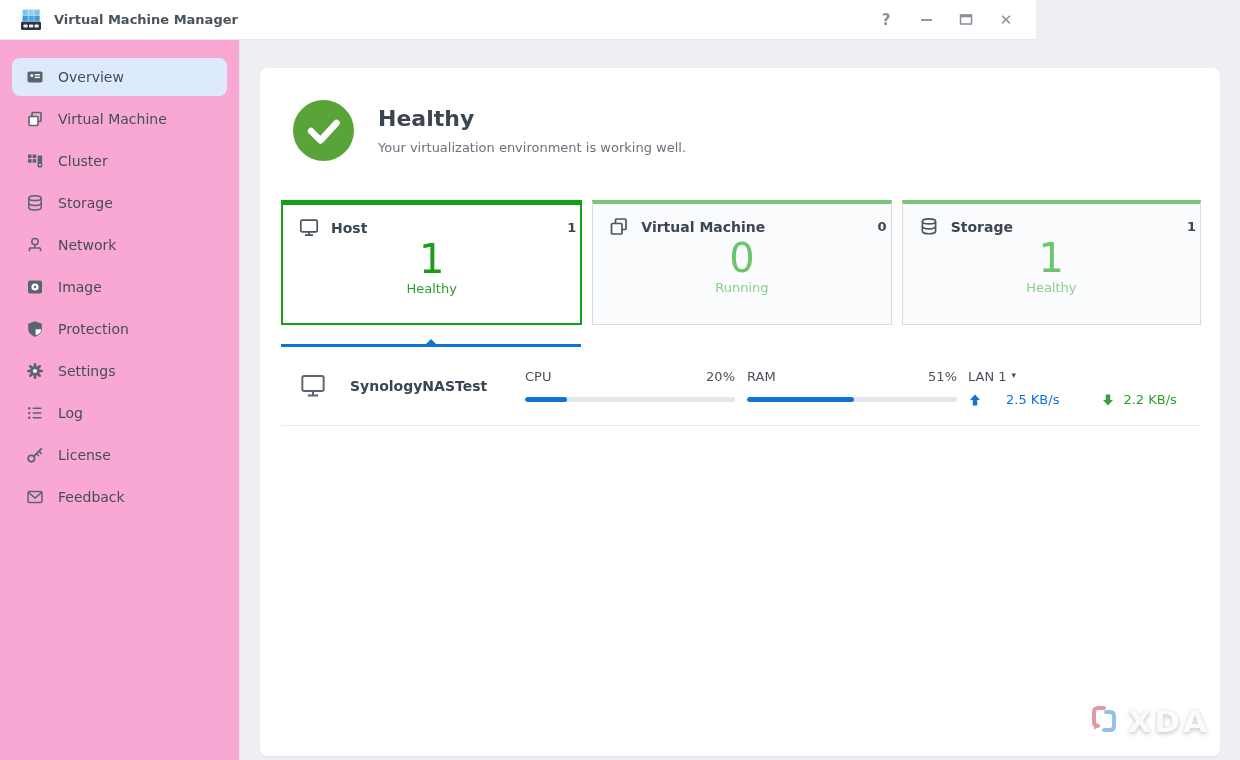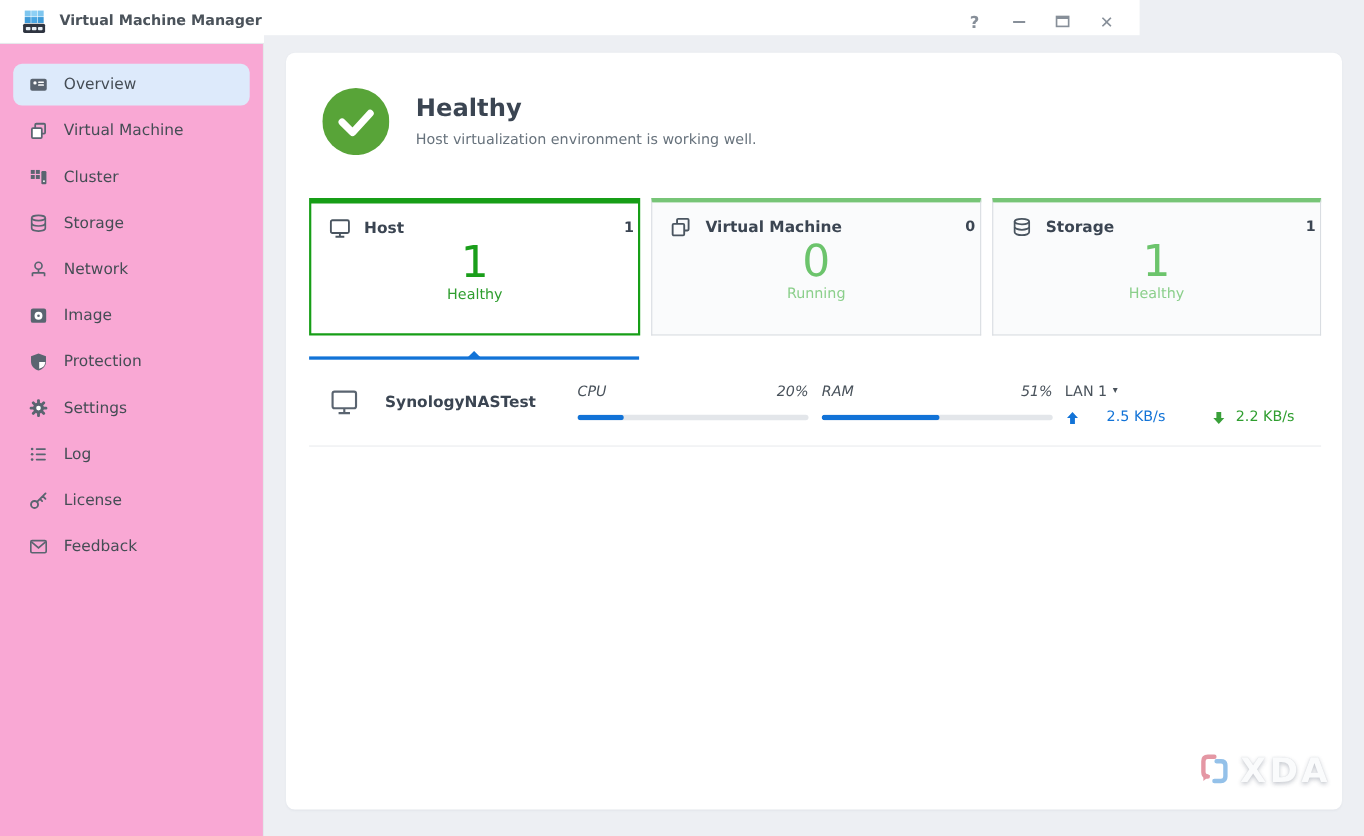--- a/index.html
+++ b/index.html
@@ -19,21 +19,21 @@
   
   .sidebar { position:absolute; top:40px; left:0; width:240px; height:720px;
     background:#f9a8d4; border-right:1px solid #e4e7ea; padding-top:18px; }
   .side-item { height:38px; margin:0 12px 4px 12px; border-radius:8px;
     display:flex; align-items:center; padding-left:14px; gap:14px; cursor:pointer; }
   .side-item.active { background:#ddeafb; }
   .side-item .icon { width:18px; height:18px; display:flex; flex:none; }
   .side-label { font-size:14px; color:#454d55; }
 
   
-  .main { position:absolute; top:32px; left:240px; width:1000px; height:564px; background:#edeff3; }
+  .main { position:absolute; top:52px; left:240px; width:1000px; height:564px; background:#edeff3; }
   .panel { position:absolute; left:20px; top:16px; width:960px; height:688px;
     background:#fff; border-radius:8px; box-shadow:0 1px 2px rgba(60,70,90,.05); }
 
   .health { position:absolute; left:33px; top:32px; display:flex; gap:24px; }
   .health-text h1 { font-size:22px; font-weight:bold; color:#3b4552; margin-top:6px; }
   .health-text p { font-size:13px; color:#67727c; margin-top:9px; }
 
   .cards { position:absolute; left:21px; top:132px; width:920px; display:flex; gap:10px; }
   .card { flex:1; height:125px; background:#fafbfc; border:1px solid #d9dde2;
     border-top:4px solid #77c577; cursor:pointer; }
@@ -48,21 +48,21 @@
   .card.active .card-status { color:#2f9e2f; }
 
   .indicator { position:absolute; left:21px; top:276px; width:300px; height:3px; background:#1273d7; }
   .indicator::before { content:""; position:absolute; left:50%; top:-5px; margin-left:-6px;
     border-left:6px solid transparent; border-right:6px solid transparent; border-bottom:6px solid #1273d7; }
 
   .host-row { position:absolute; left:21px; top:289px; width:920px; height:68px; cursor:pointer; }
   .row-icon { position:absolute; left:19px; top:16px; width:26px; height:25px; color:#5a6470; }
   .host-name { position:absolute; left:69px; top:70px; font-size:14px; font-weight:bold; color:#3b4552; }
   .host-name { top:21px; }
-  .meter { position:absolute; top:12px; width:210px;font-style:italic; }
+  .meter { position:absolute; top:12px; width:210px; }
   .meter.cpu { left:244px; } .meter.ram { left:466px; }
   .meter-top { display:flex; justify-content:space-between; font-size:13px; color:#49525b; }
   .track { margin-top:13px; height:5px; border-radius:3px; background:#e3e6ea; overflow:hidden; }
   .fill { height:5px; border-radius:3px; background:#1273d7; width:0; }
   .lan { position:absolute; left:687px; top:12px; }
   .lan-label { font-size:13px; color:#49525b; cursor:pointer; }
   .lan-caret { font-size:9px; margin-left:5px; vertical-align:3px; color:#49525b; }
   .rates { display:flex; align-items:center; margin-top:8px; }
   .rates .arrow { width:14px; height:14px; display:flex; }
   .up-rate { font-size:13px; color:#1273d7; margin-left:24px;text-align:center; }
@@ -270,21 +270,21 @@
 
     <div class="health">
       <span>
         <svg width="61" height="61" viewBox="0 0 61 61">
           <circle cx="30.5" cy="30.5" r="30.5" fill="#58a438"></circle>
           <path d="M18 31 L27.5 40.5 L43.5 23" stroke="#fff" stroke-width="6.5" fill="none" stroke-linecap="round" stroke-linejoin="round"></path>
         </svg>
       </span>
       <div class="health-text">
         <h1>Healthy</h1>
-        <p>Host virtualization environment is working well.</p>
+        <p>Your virtualization environment is working well.</p>
       </div>
     </div>
 
     <div class="cards">
 
       <div class="card active">
         <div class="card-head">
           <span class="card-icon">
             <svg width="20" height="19" viewBox="0 0 20 19">
                 <g stroke="currentColor" stroke-width="1.7" fill="none">

